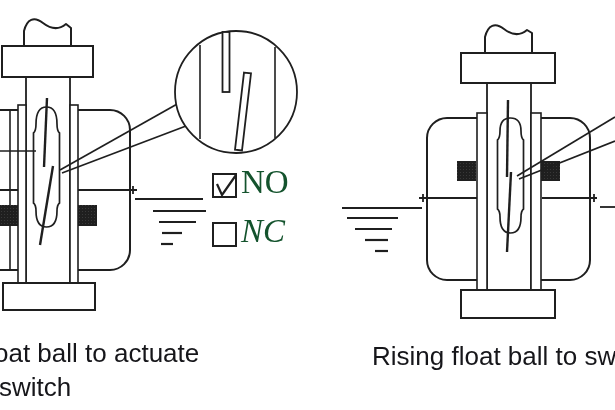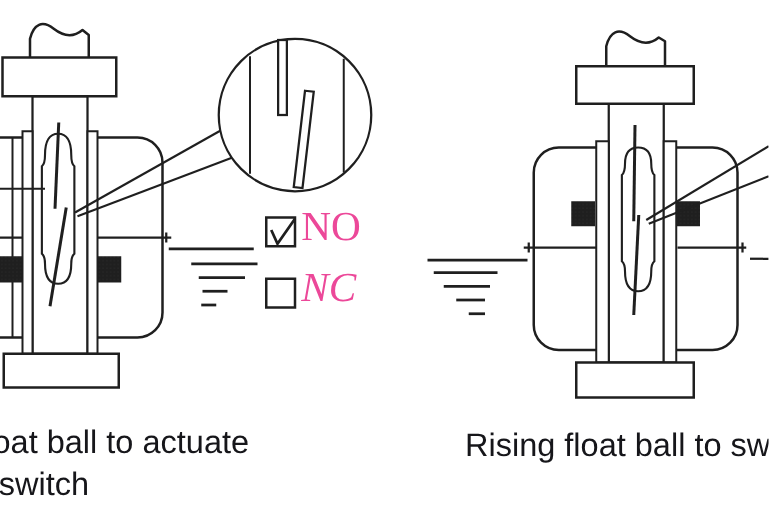--- a/index.html
+++ b/index.html
@@ -6,21 +6,21 @@
   #stage{
     position:relative;width:615px;height:410px;overflow:hidden;
     background:#ffffff;font-family:"Liberation Sans",sans-serif;
   }
   #lineart{position:absolute;left:0;top:0;width:615px;height:410px;}
   .caption{
     position:absolute;color:#16161a;font-size:26px;line-height:1.25;
     white-space:nowrap;font-family:"Liberation Sans",sans-serif;
   }
   .sw-label{
-    position:absolute;color:#ec4899;font-size:33px;line-height:1;
+    position:absolute;color:#14532d;font-size:33px;line-height:1;
     font-family:"Liberation Serif",serif;white-space:nowrap;
   }
   .checkbox{
     position:absolute;width:21px;height:21px;border:2px solid #1f1f1f;
     background:#fff;
   }
   .checkbox svg{position:absolute;left:-1px;top:-3px;overflow:visible;}
 </style>
 </head>
 <body>

